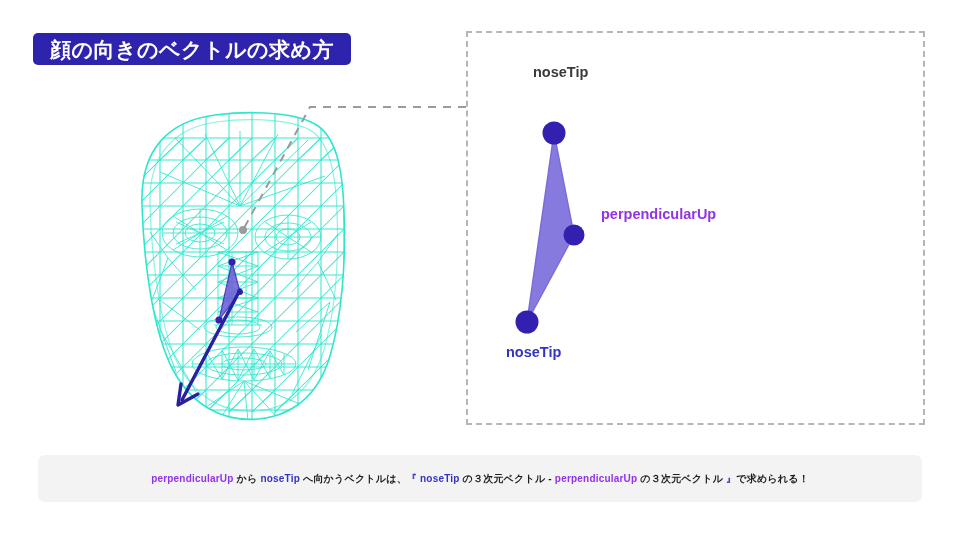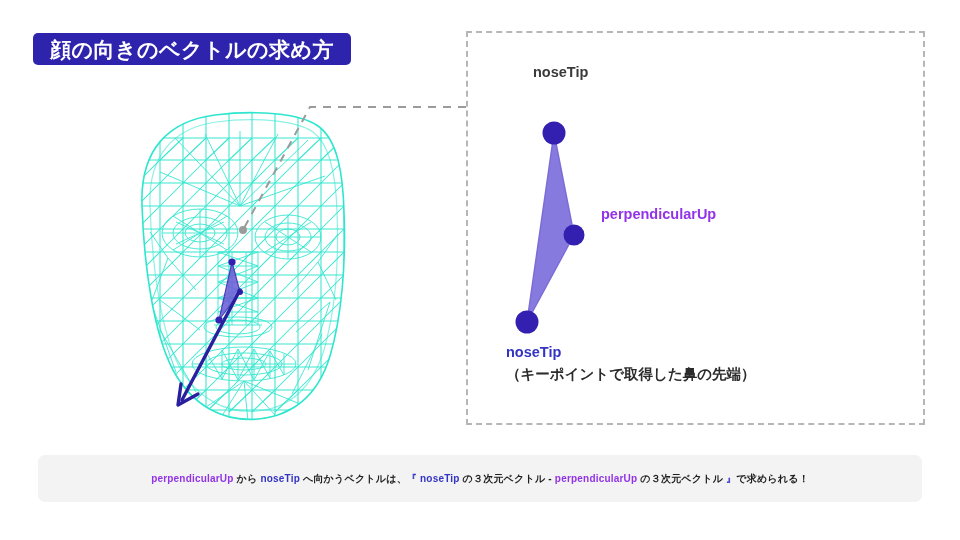--- a/index.html
+++ b/index.html
@@ -263,18 +263,17 @@
 <div class="callout-label" id="label-midpoint">
   <span class="lbl-name">noseTip</span>
 </div>
 
 <div class="callout-label" id="label-perpendicularup">
   <span class="lbl-name">perpendicularUp</span>
 </div>
 
 <div class="callout-label" id="label-nosetip">
   <span class="lbl-name">noseTip</span>
-  <span class="lbl-desc">（キーポイントで取得した鼻の先端）</span>
 </div>
 
 <div id="caption-bar">
   <div class="cap-line" id="caption-line"><span class="cap-purple">perpendicularUp</span><span> から </span><span class="cap-blue">noseTip</span><span> へ向かうベクトルは、</span><span class="cap-blue">『</span><span class="cap-blue"> noseTip</span><span> の３次元ベクトル</span><span> - </span><span class="cap-purple"> perpendicularUp</span><span> の３次元ベクトル</span><span class="cap-blue"> 』</span><span>で求められる！</span></div>
 </div>
 
 </body></html>

